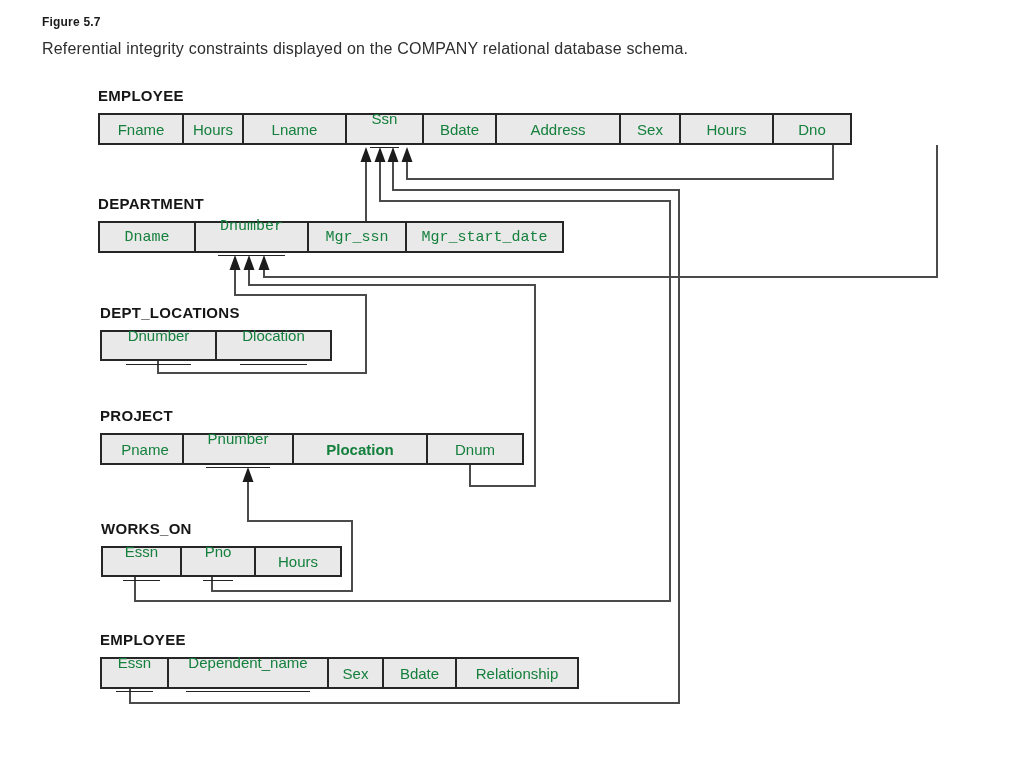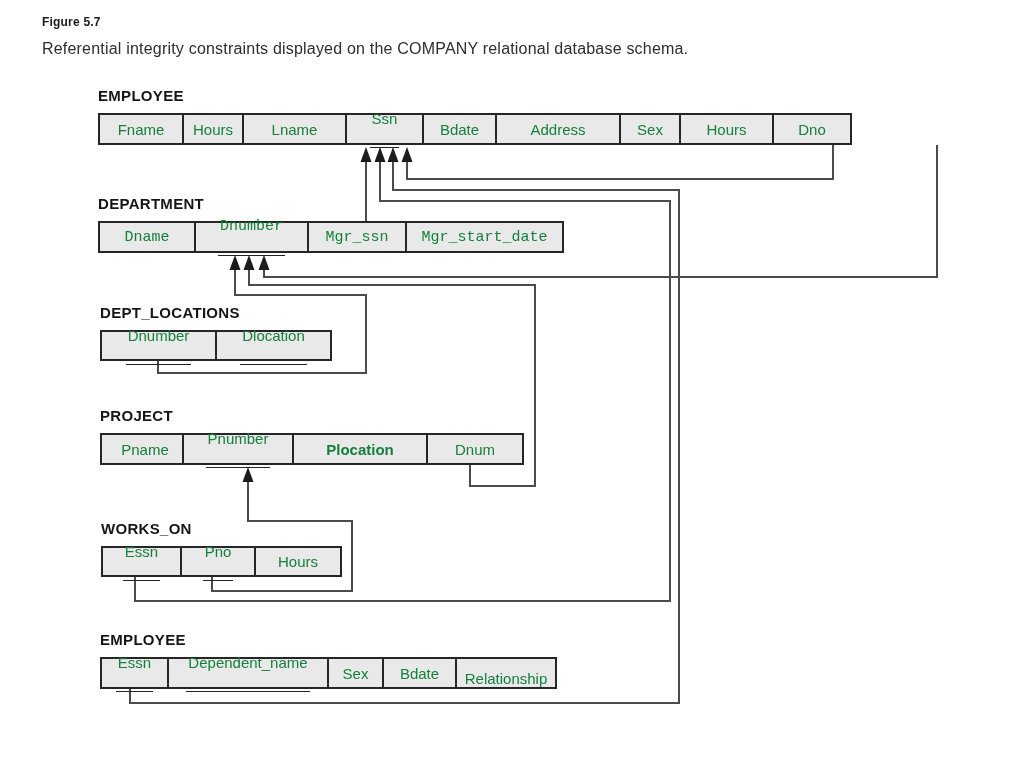--- a/index.html
+++ b/index.html
@@ -175,18 +175,18 @@
         </div>
         <div class="cell" style="width: 160px;">
           <span class="pk">Dependent_name</span>
         </div>
         <div class="cell" style="width: 55px;">
           <span>Sex</span>
         </div>
         <div class="cell" style="width: 73px;">
           <span>Bdate</span>
         </div>
-        <div class="cell" style="width: 100px; align-items: flex-end;">
+        <div class="cell" style="width: 122px;">
           <span>Relationship</span>
         </div>
       </div>
     </div>
 </div>
 
 </body></html>

